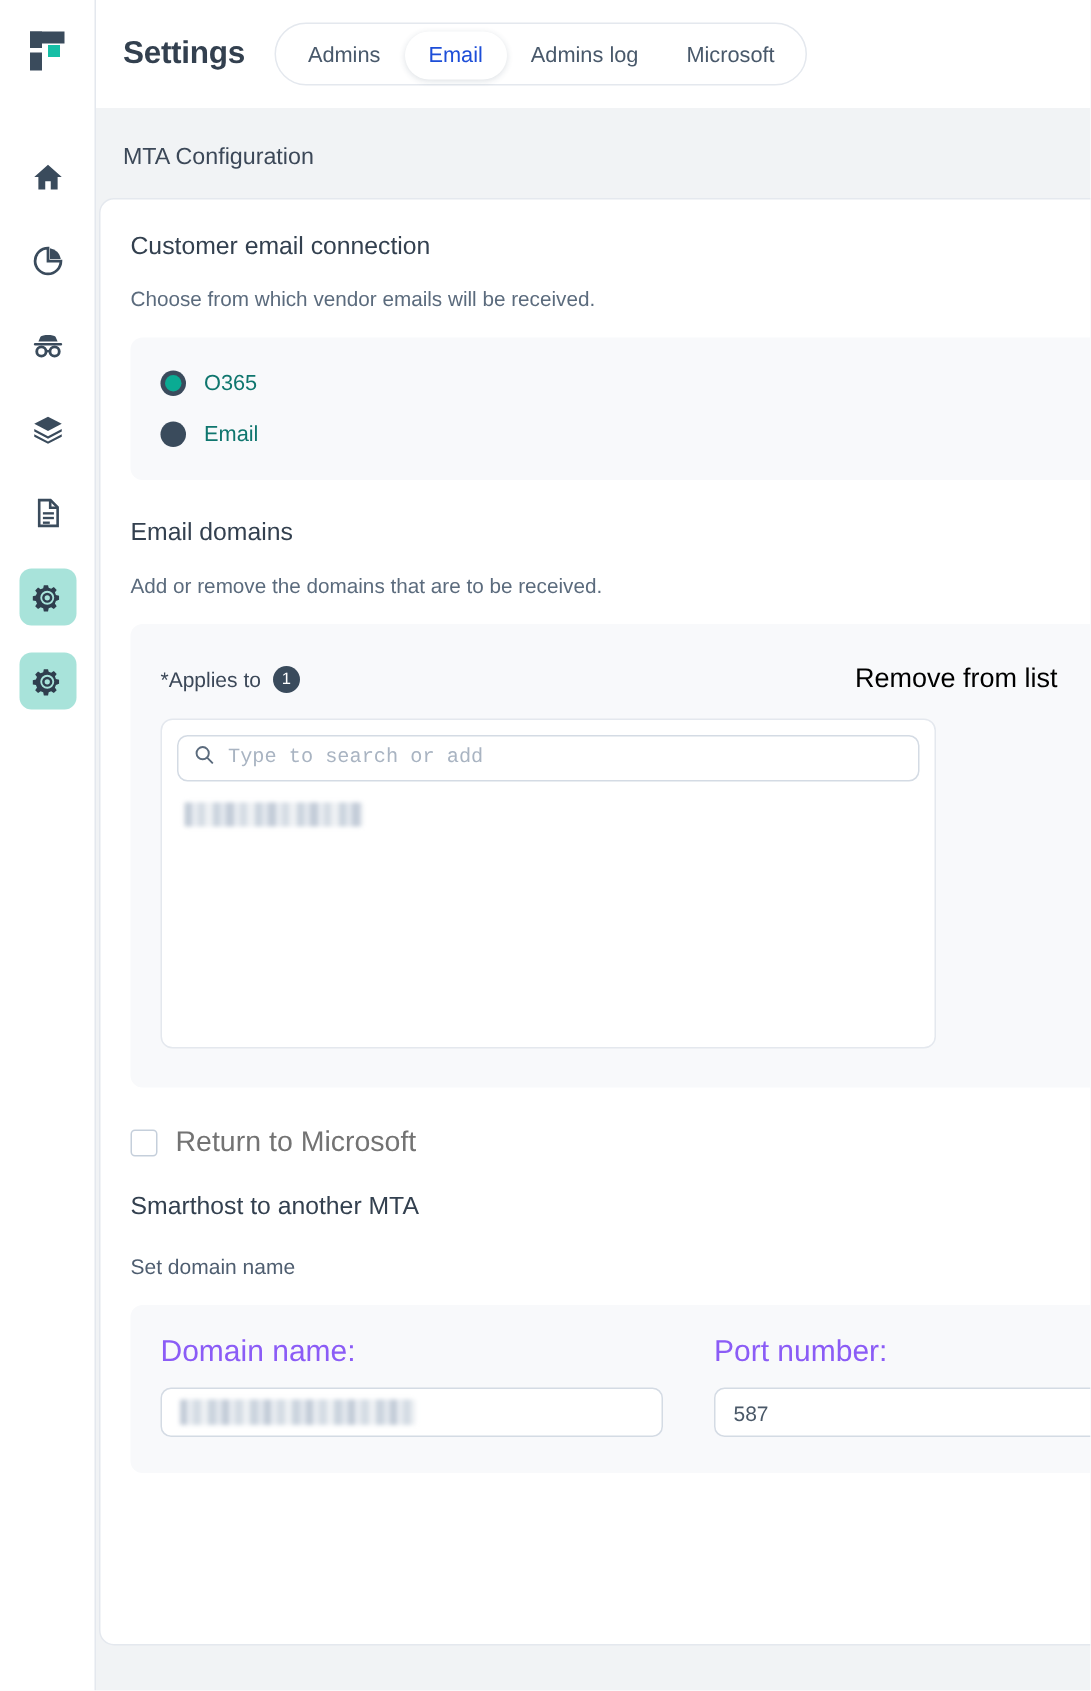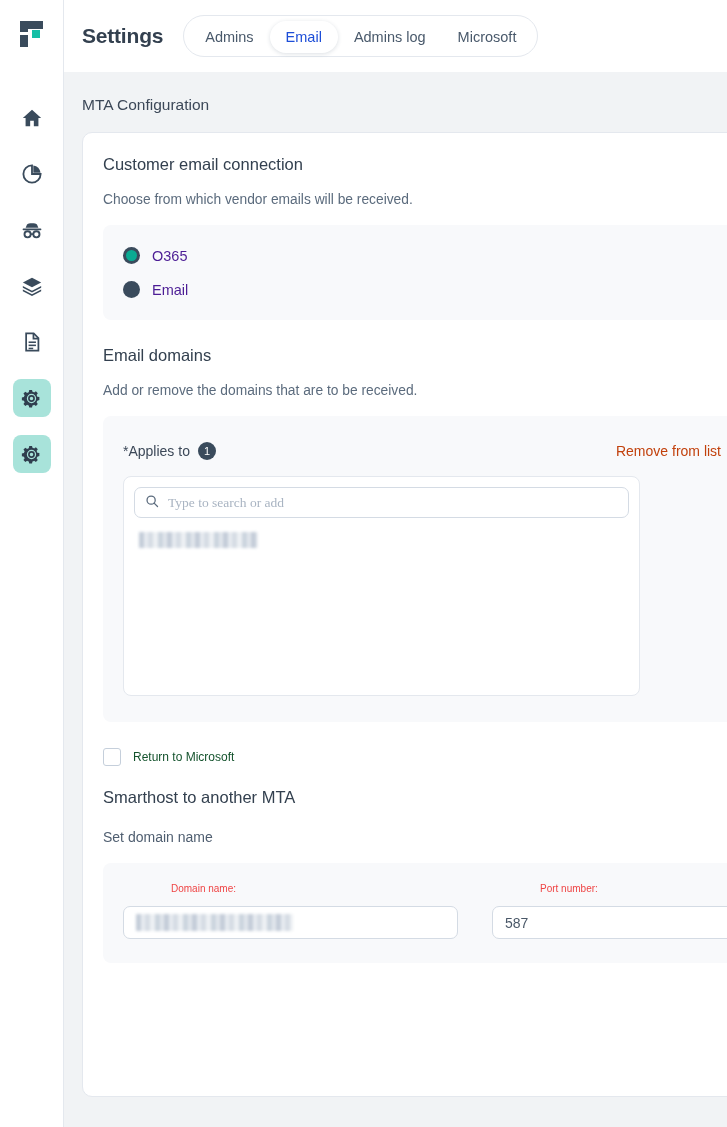--- a/index.html
+++ b/index.html
@@ -140,21 +140,21 @@
   
   .section-title {
     font-size: 15.5px;
     color: #3c4858;
     padding: 24px 0 0 18px;
     background: #f1f3f5;
   }
 
   .content {
     background: #f1f3f5;
-    padding: 18px 0 0 18px;
+    padding: 18px 0 0 2px;
     height: calc(1127px - 72px - 42px);
   }
 
   
   .card {
     background: #ffffff;
     border: 1px solid #e4e8ee;
     border-radius: 10px;
     width: 700px;           
     min-height: 965px;
@@ -206,21 +206,21 @@
   }
   .radio.checked::after {
     content: "";
     width: 11px;
     height: 11px;
     border-radius: 50%;
     background: #0aab93;
   }
   .radio-label {
     font-size: 14.5px;
-    color: #4c1d95;
+    color: #0f766e;
   }
 
   
   .sub-head {
     font-size: 16.5px;
     color: #33404f;
     padding: 26px 0 0 20px;
   }
 
   
@@ -244,22 +244,22 @@
     border-radius: 50%;
     background: #3a4b5c;
     color: #ffffff;
     font-size: 11px;
     display: inline-flex;
     align-items: center;
     justify-content: center;
     margin-left: 8px;
   }
   .remove-link {
-    font-size: 14px;
-    color: #c2410c;
+    font-size: 18px;
+    color: #000000;
     cursor: pointer;
   }
 
   
   .listbox {
     background: #ffffff;
     border: 1px solid #e4e8ee;
     border-radius: 8px;
     margin-left: 20px;
     width: 517px;
@@ -273,21 +273,21 @@
     border-radius: 7px;
     height: 31px;
     padding: 0 10px;
     background: #ffffff;
   }
   .search-field svg { flex: 0 0 auto; margin-right: 9px; }
   .search-field input {
     border: 0;
     outline: 0;
     flex: 1;
-    font-family: Liberation Serif, serif;
+    font-family: Liberation Mono, monospace;
     font-size: 13.5px;
     color: #3c4858;
     background: transparent;
   }
   .search-field input::placeholder { color: #a9b4c2; }
 
   .domain-item {
     margin-top: 14px;
     padding-left: 5px;
     font-size: 13.5px;
@@ -316,22 +316,22 @@
   .checkbox {
     width: 18px;
     height: 18px;
     border: 1.5px solid #c5cfdb;
     border-radius: 3px;
     background: #ffffff;
     margin-right: 12px;
     flex: 0 0 auto;
   }
   .check-label {
-    font-size: 12px;
-    color: #14532d;
+    font-size: 19px;
+    color: #737373;
   }
 
   
   .smarthost-head {
     font-size: 16.5px;
     color: #33404f;
     padding: 22px 0 0 20px;
   }
   .set-domain {
     font-size: 14px;
@@ -343,24 +343,23 @@
     background: #f8f9fb;
     border-radius: 8px;
     margin: 18px 0 0 20px;
     width: 660px;
     padding: 20px 0 24px 0;
     display: flex;
   }
   .field-group { padding-left: 20px; }
   .field-group.port { padding-left: 34px; }
   .field-label {
-    font-size: 10px;
-    color: #ef4444;
+    font-size: 20px;
+    color: #8b5cf6;
     margin-bottom: 12px;
-    margin-left: 48px;
   }
   .text-input {
     border: 1px solid #d4dbe4;
     border-radius: 7px;
     background: #ffffff;
     height: 33px;
     width: 335px;
     display: flex;
     align-items: center;
     padding: 0 12px;

